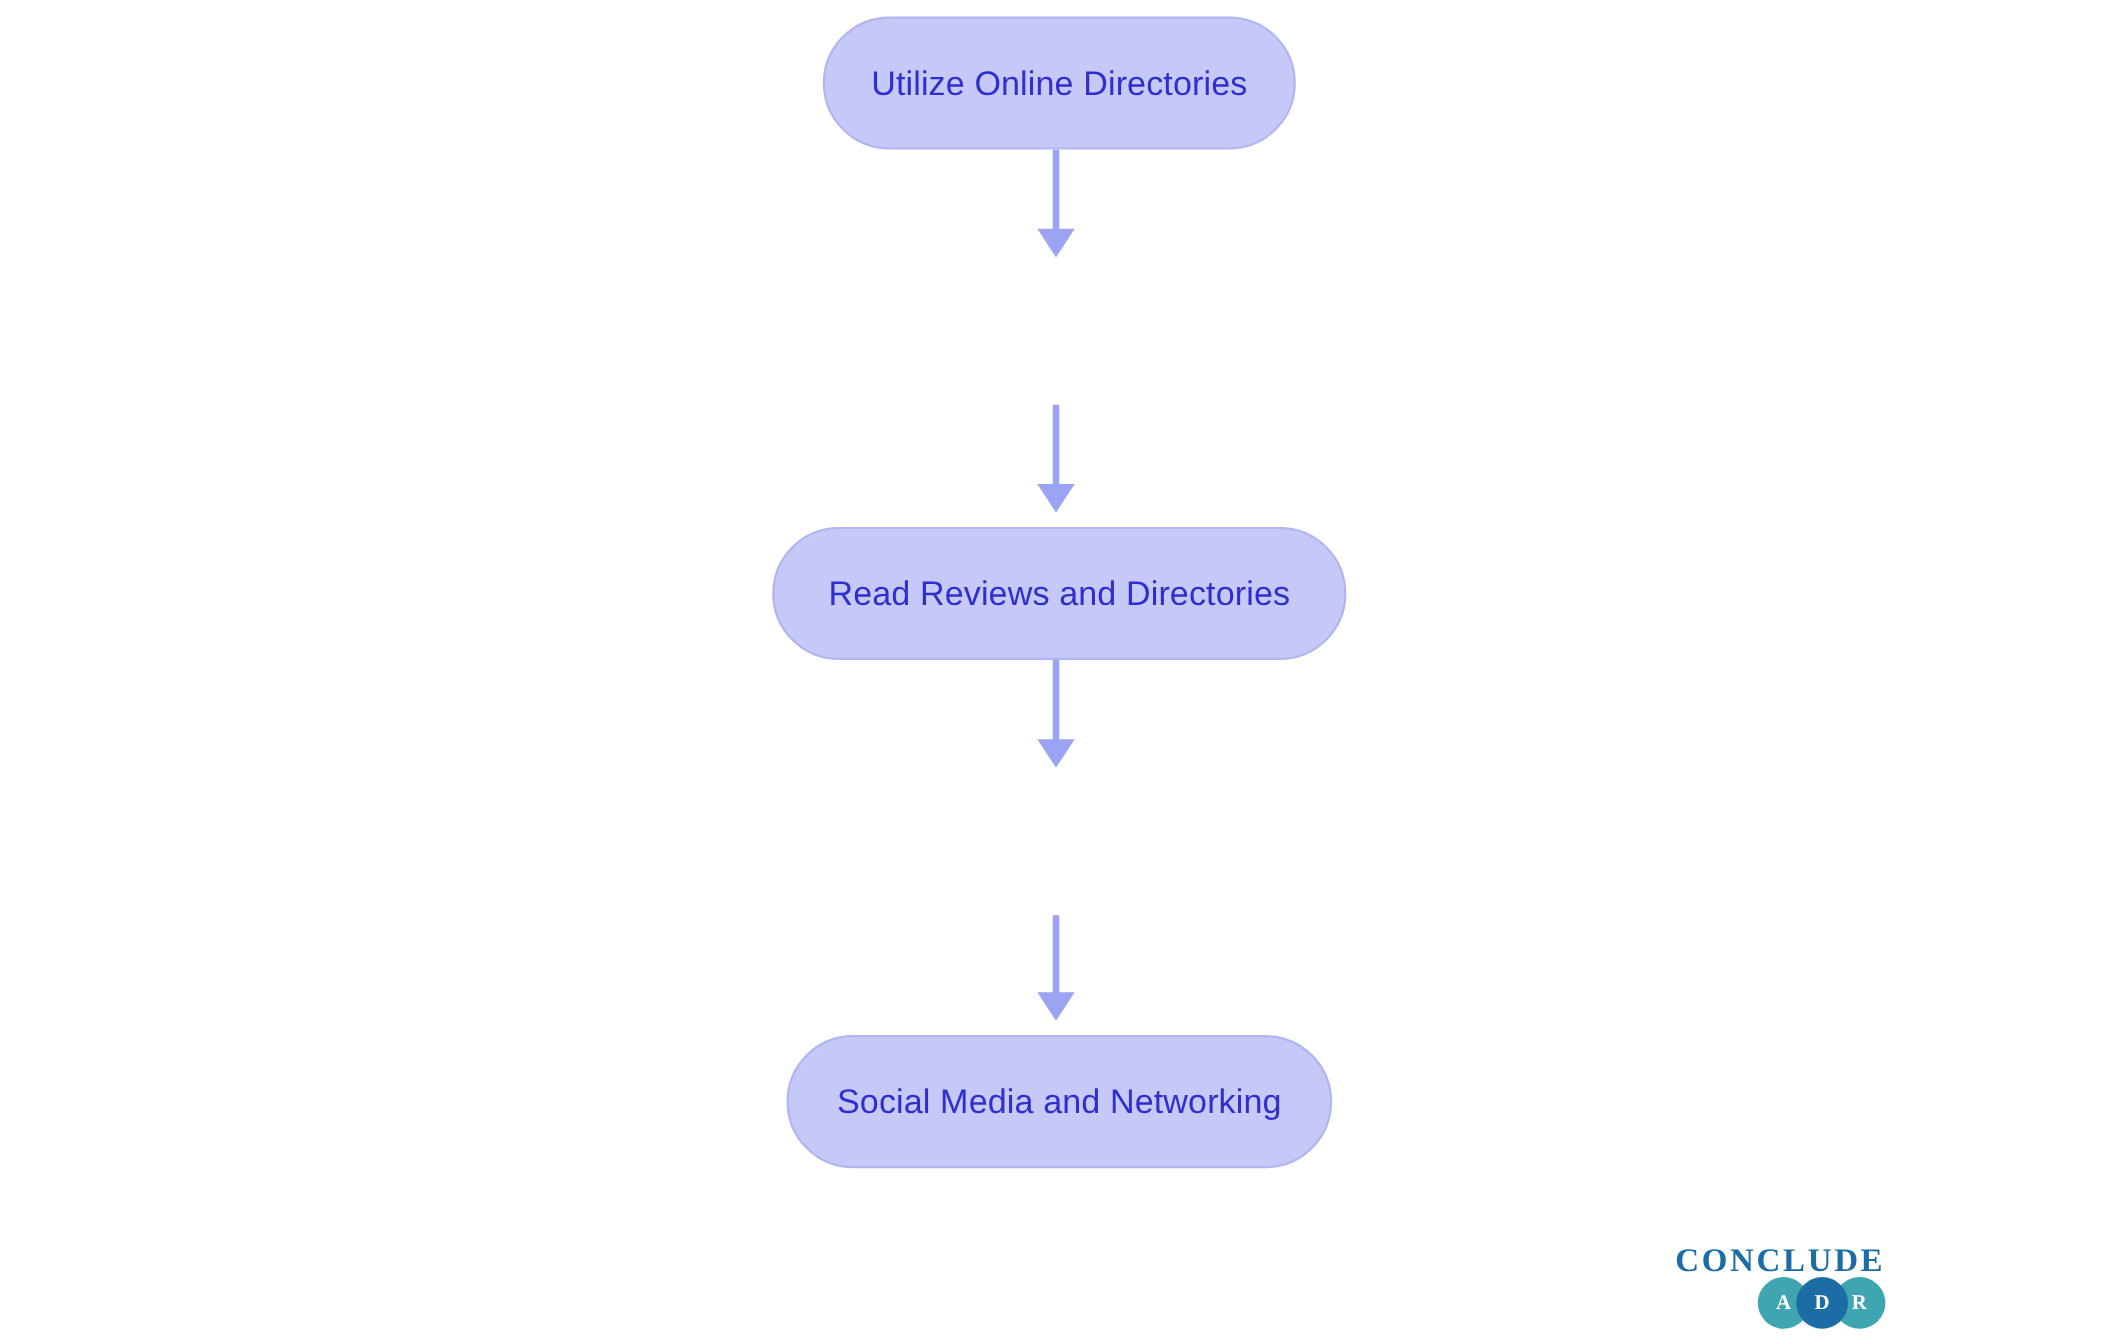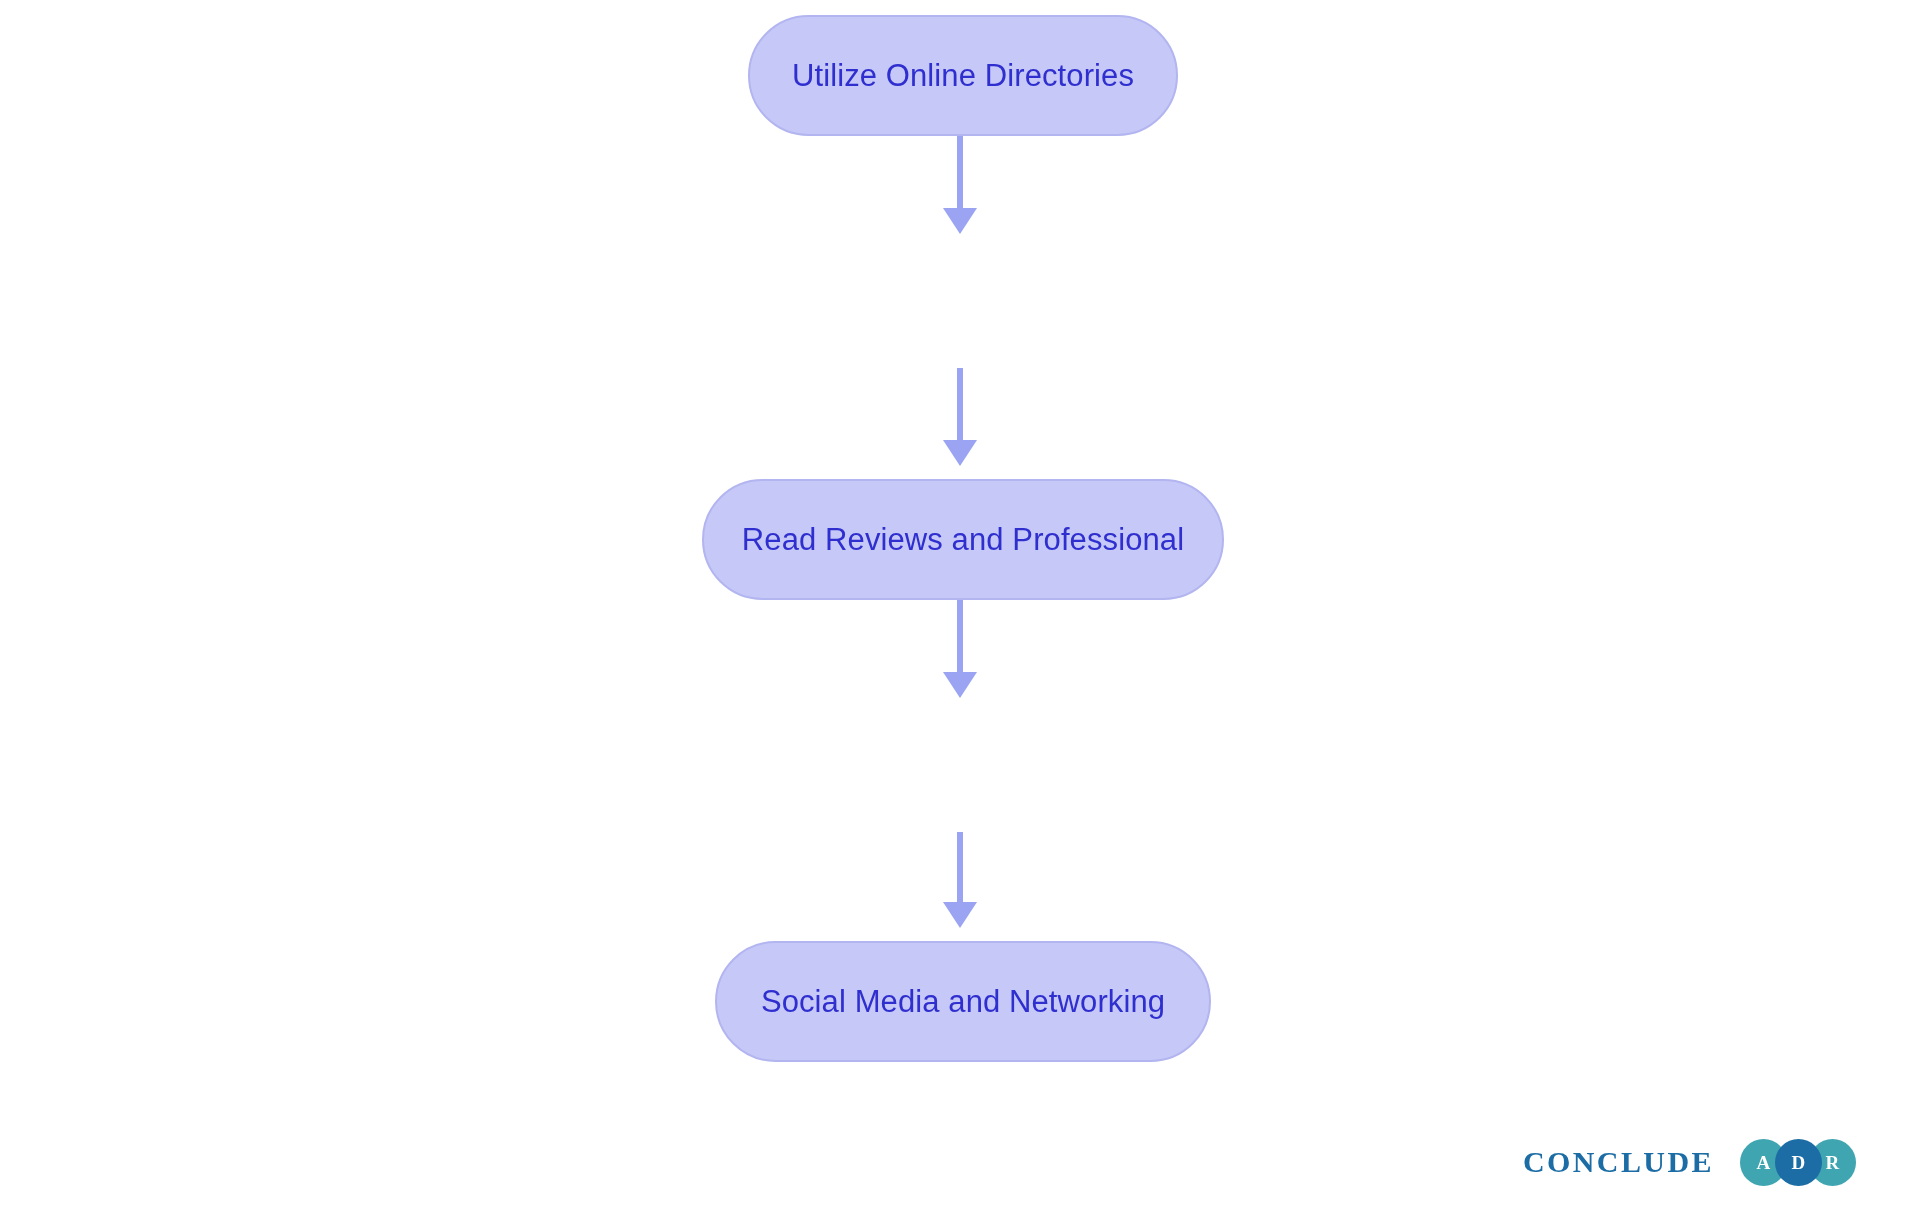--- a/index.html
+++ b/index.html
@@ -84,21 +84,22 @@
   .conn-4 { top: 832px; height: 83px; }
   .ah-4   { top: 902px; }
 
   
   #brand-logo {
     position: absolute;
     left: 1523px;
     top: 1131px;
     height: 62px;
     display: flex;
-    align-items: center;
+    align-items: flex-end;
+    flex-direction: column;
   }
   .wordmark {
     font-family: "Liberation Serif", serif;
     font-size: 30px;
     font-weight: 700;
     color: #1c6da5;
     letter-spacing: 2.4px;
     line-height: 1;
     white-space: nowrap;
   }
@@ -137,21 +138,21 @@
   </div>
 
   <div class="connector conn-1"></div>
   <div class="arrowhead ah-1"></div>
 
 
   <div class="connector conn-2"></div>
   <div class="arrowhead ah-2"></div>
 
   <div class="node node-3">
-    <span class="node-label">Read Reviews and Professional</span>
+    <span class="node-label">Read Reviews and Directories</span>
   </div>
 
   <div class="connector conn-3"></div>
   <div class="arrowhead ah-3"></div>
 
 
   <div class="connector conn-4"></div>
   <div class="arrowhead ah-4"></div>
 
   <div class="node node-5">

